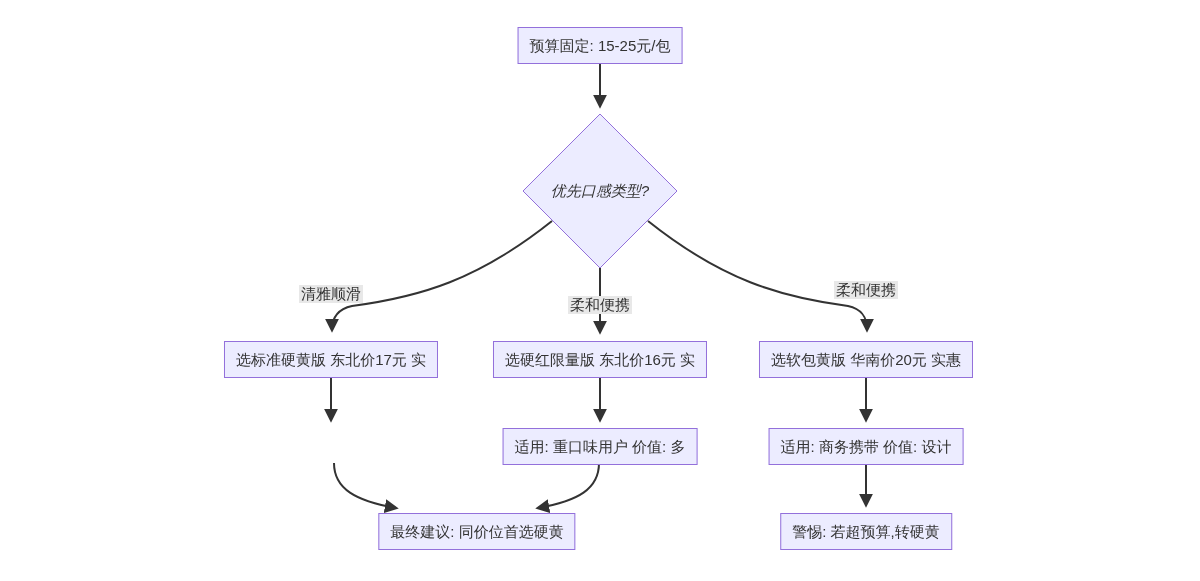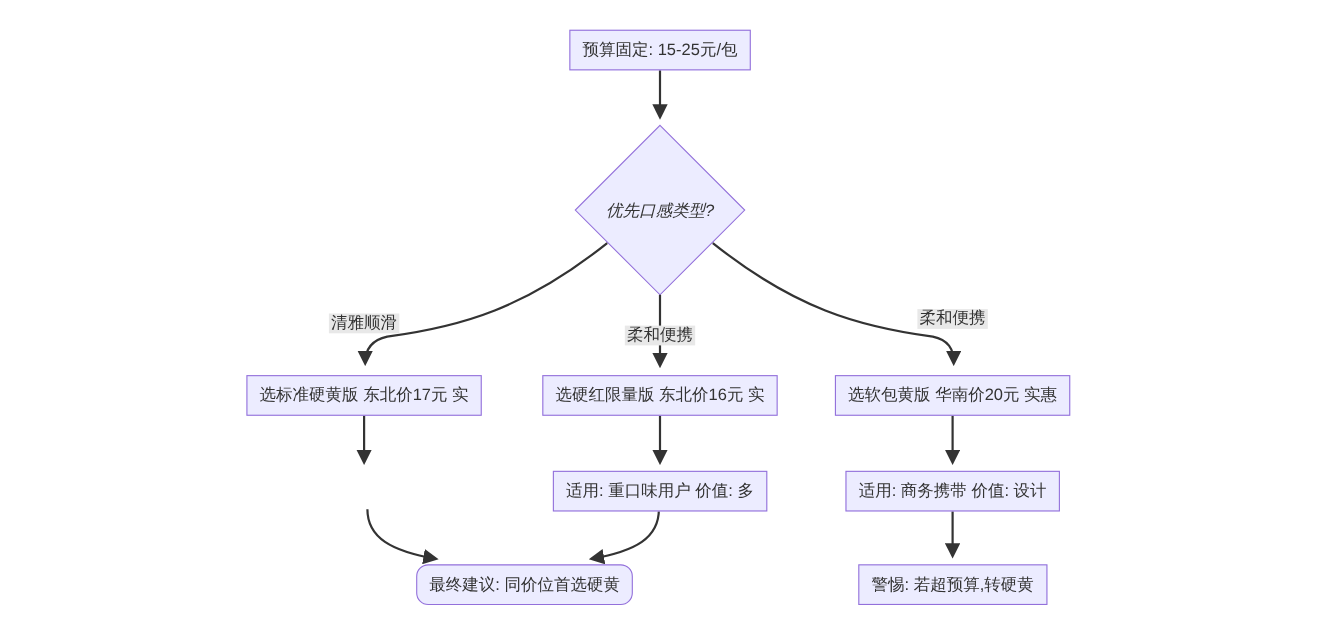--- a/index.html
+++ b/index.html
@@ -99,20 +99,20 @@
 
   <div class="diamond-label">优先口感类型?</div>
 
   <div class="node" style="left:331px; top:341px;">选标准硬黄版 东北价17元 实</div>
   <div class="node" style="left:600px; top:341px;">选硬红限量版 东北价16元 实</div>
   <div class="node" style="left:866px; top:341px;">选软包黄版 华南价20元 实惠</div>
 
   <div class="node" style="left:600px; top:428px;">适用: 重口味用户 价值: 多</div>
   <div class="node" style="left:866px; top:428px;">适用: 商务携带 价值: 设计</div>
 
-  <div class="node" style="left:477px; top:513px;border-radius:11px;">最终建议: 同价位首选硬黄</div>
+  <div class="node" style="left:477px; top:513px;">最终建议: 同价位首选硬黄</div>
   <div class="node" style="left:866px; top:513px;">警惕: 若超预算,转硬黄</div>
 
   <div class="edge-label" style="left:331px; top:294px;">清雅顺滑</div>
   <div class="edge-label" style="left:600px; top:305px;">柔和便携</div>
   <div class="edge-label" style="left:866px; top:290px;">柔和便携</div>
 
 </div>
 
 </body></html>

